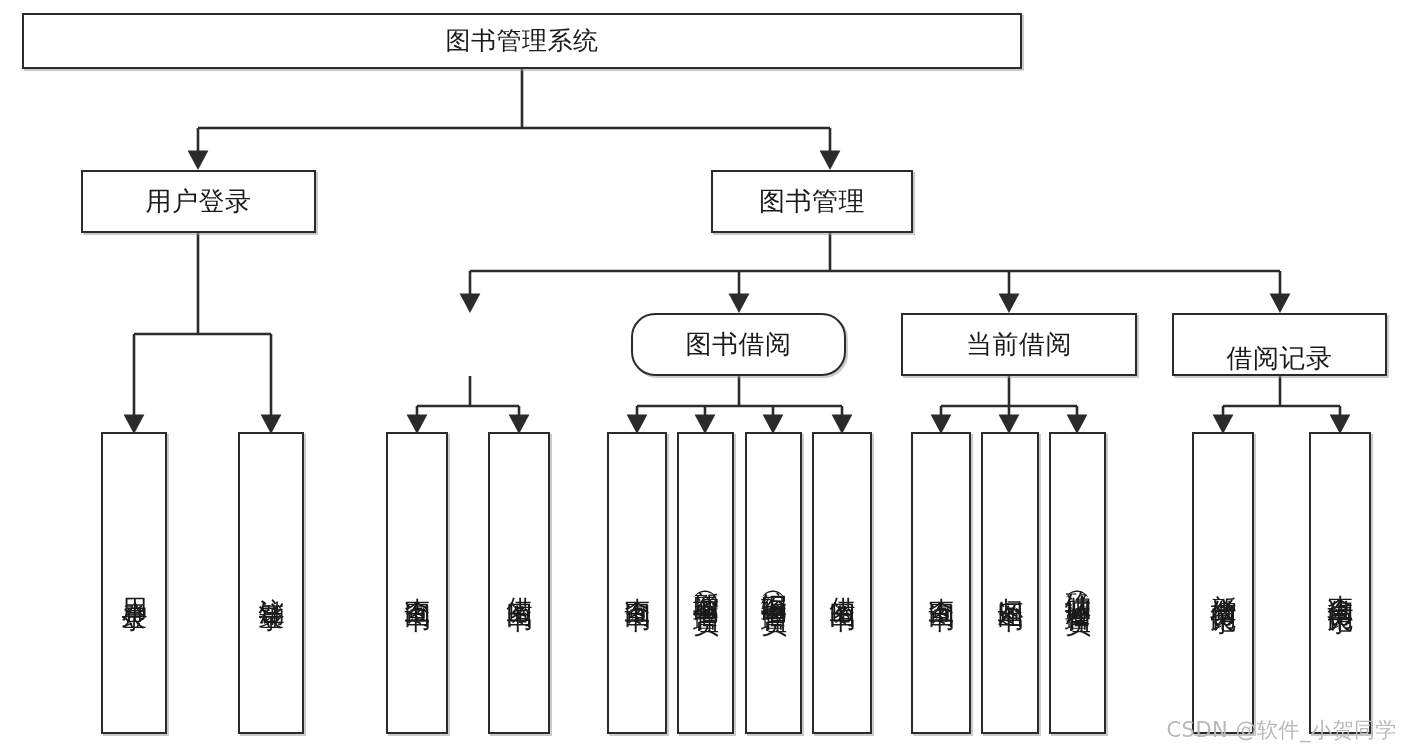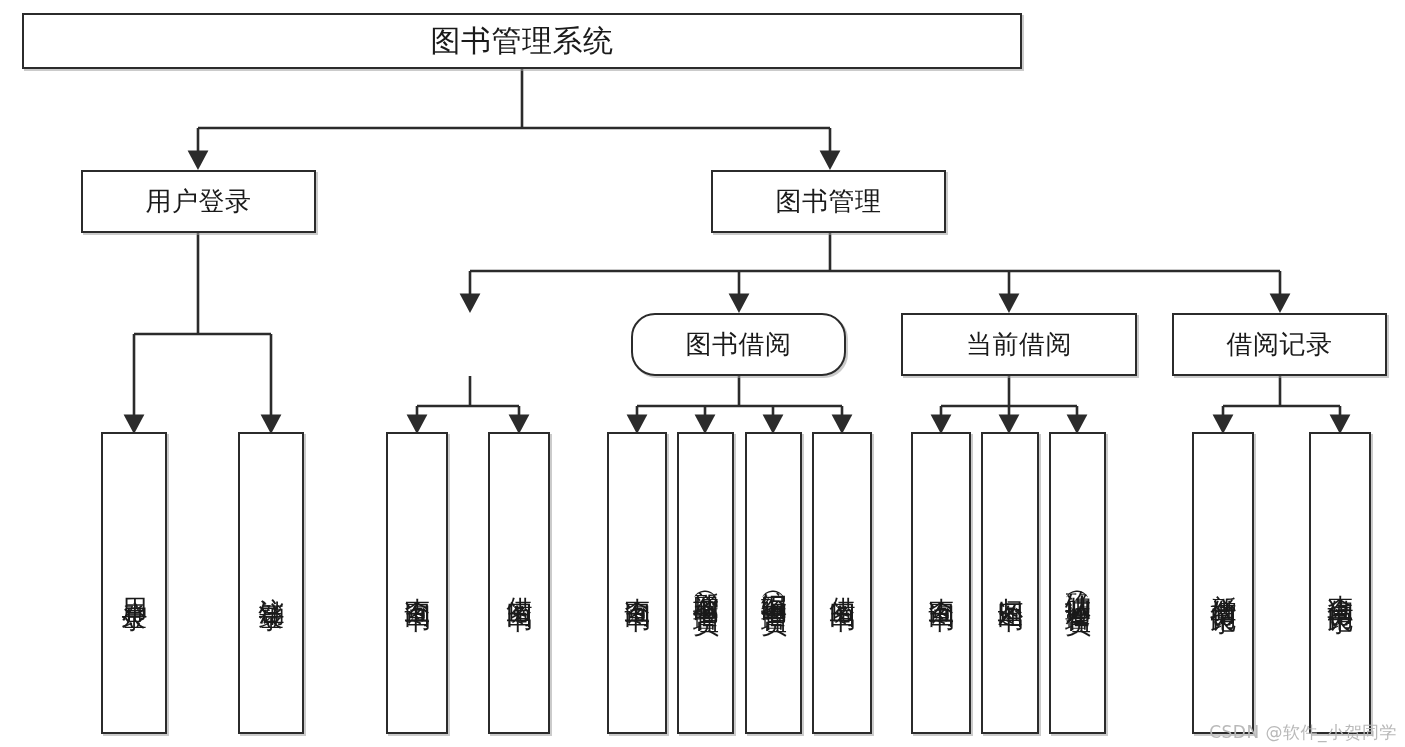--- a/index.html
+++ b/index.html
@@ -42,27 +42,27 @@
     white-space: nowrap;
     text-align: center;
   }
   .node-box.vertical .node-label {
     writing-mode: vertical-rl;
     text-orientation: upright;
     letter-spacing: 3px;
     white-space: nowrap;
   }
   .node-box.root .node-label {
-    font-size: 30px;
+    font-size: 25px;
   }
   #watermark {
     position: absolute;
     right: 8px;
     bottom: 3px;
-    font-size: 17px;
+    font-size: 21px;
     color: #b9b9b9;
     letter-spacing: 0.5px;
     white-space: nowrap;
     pointer-events: none;
   }
 </style>
 </head>
 <body>
 
 <div id="diagram-root">
@@ -117,31 +117,31 @@
     </g>
   </svg>
 
   <div class="node-box root" style="left:22px;top:13px;width:1000px;height:56px;">
     <span class="node-label">图书管理系统</span>
   </div>
 
   <div class="node-box" style="left:81px;top:170px;width:235px;height:63px;">
     <span class="node-label">用户登录</span>
   </div>
-  <div class="node-box" style="left:711px;top:170px;width:235px;height:63px;">
+  <div class="node-box" style="left:711px;top:170px;width:202px;height:63px;">
     <span class="node-label">图书管理</span>
   </div>
 
   <div class="node-box" style="left:631px;top:313px;width:215px;height:63px;border-radius:24px;">
     <span class="node-label">图书借阅</span>
   </div>
   <div class="node-box" style="left:901px;top:313px;width:236px;height:63px;">
     <span class="node-label">当前借阅</span>
   </div>
-  <div class="node-box" style="left:1172px;top:313px;width:215px;height:63px;">
+  <div class="node-box" style="left:1172px;top:313px;width:215px;height:63px;align-items:flex-end;">
     <span class="node-label">借阅记录</span>
   </div>
 
   <div class="node-box vertical" style="left:101px;top:432px;width:66px;height:302px;">
     <span class="node-label">用户登录</span>
   </div>
   <div class="node-box vertical" style="left:238px;top:432px;width:66px;height:302px;">
     <span class="node-label">注销登录</span>
   </div>
 

